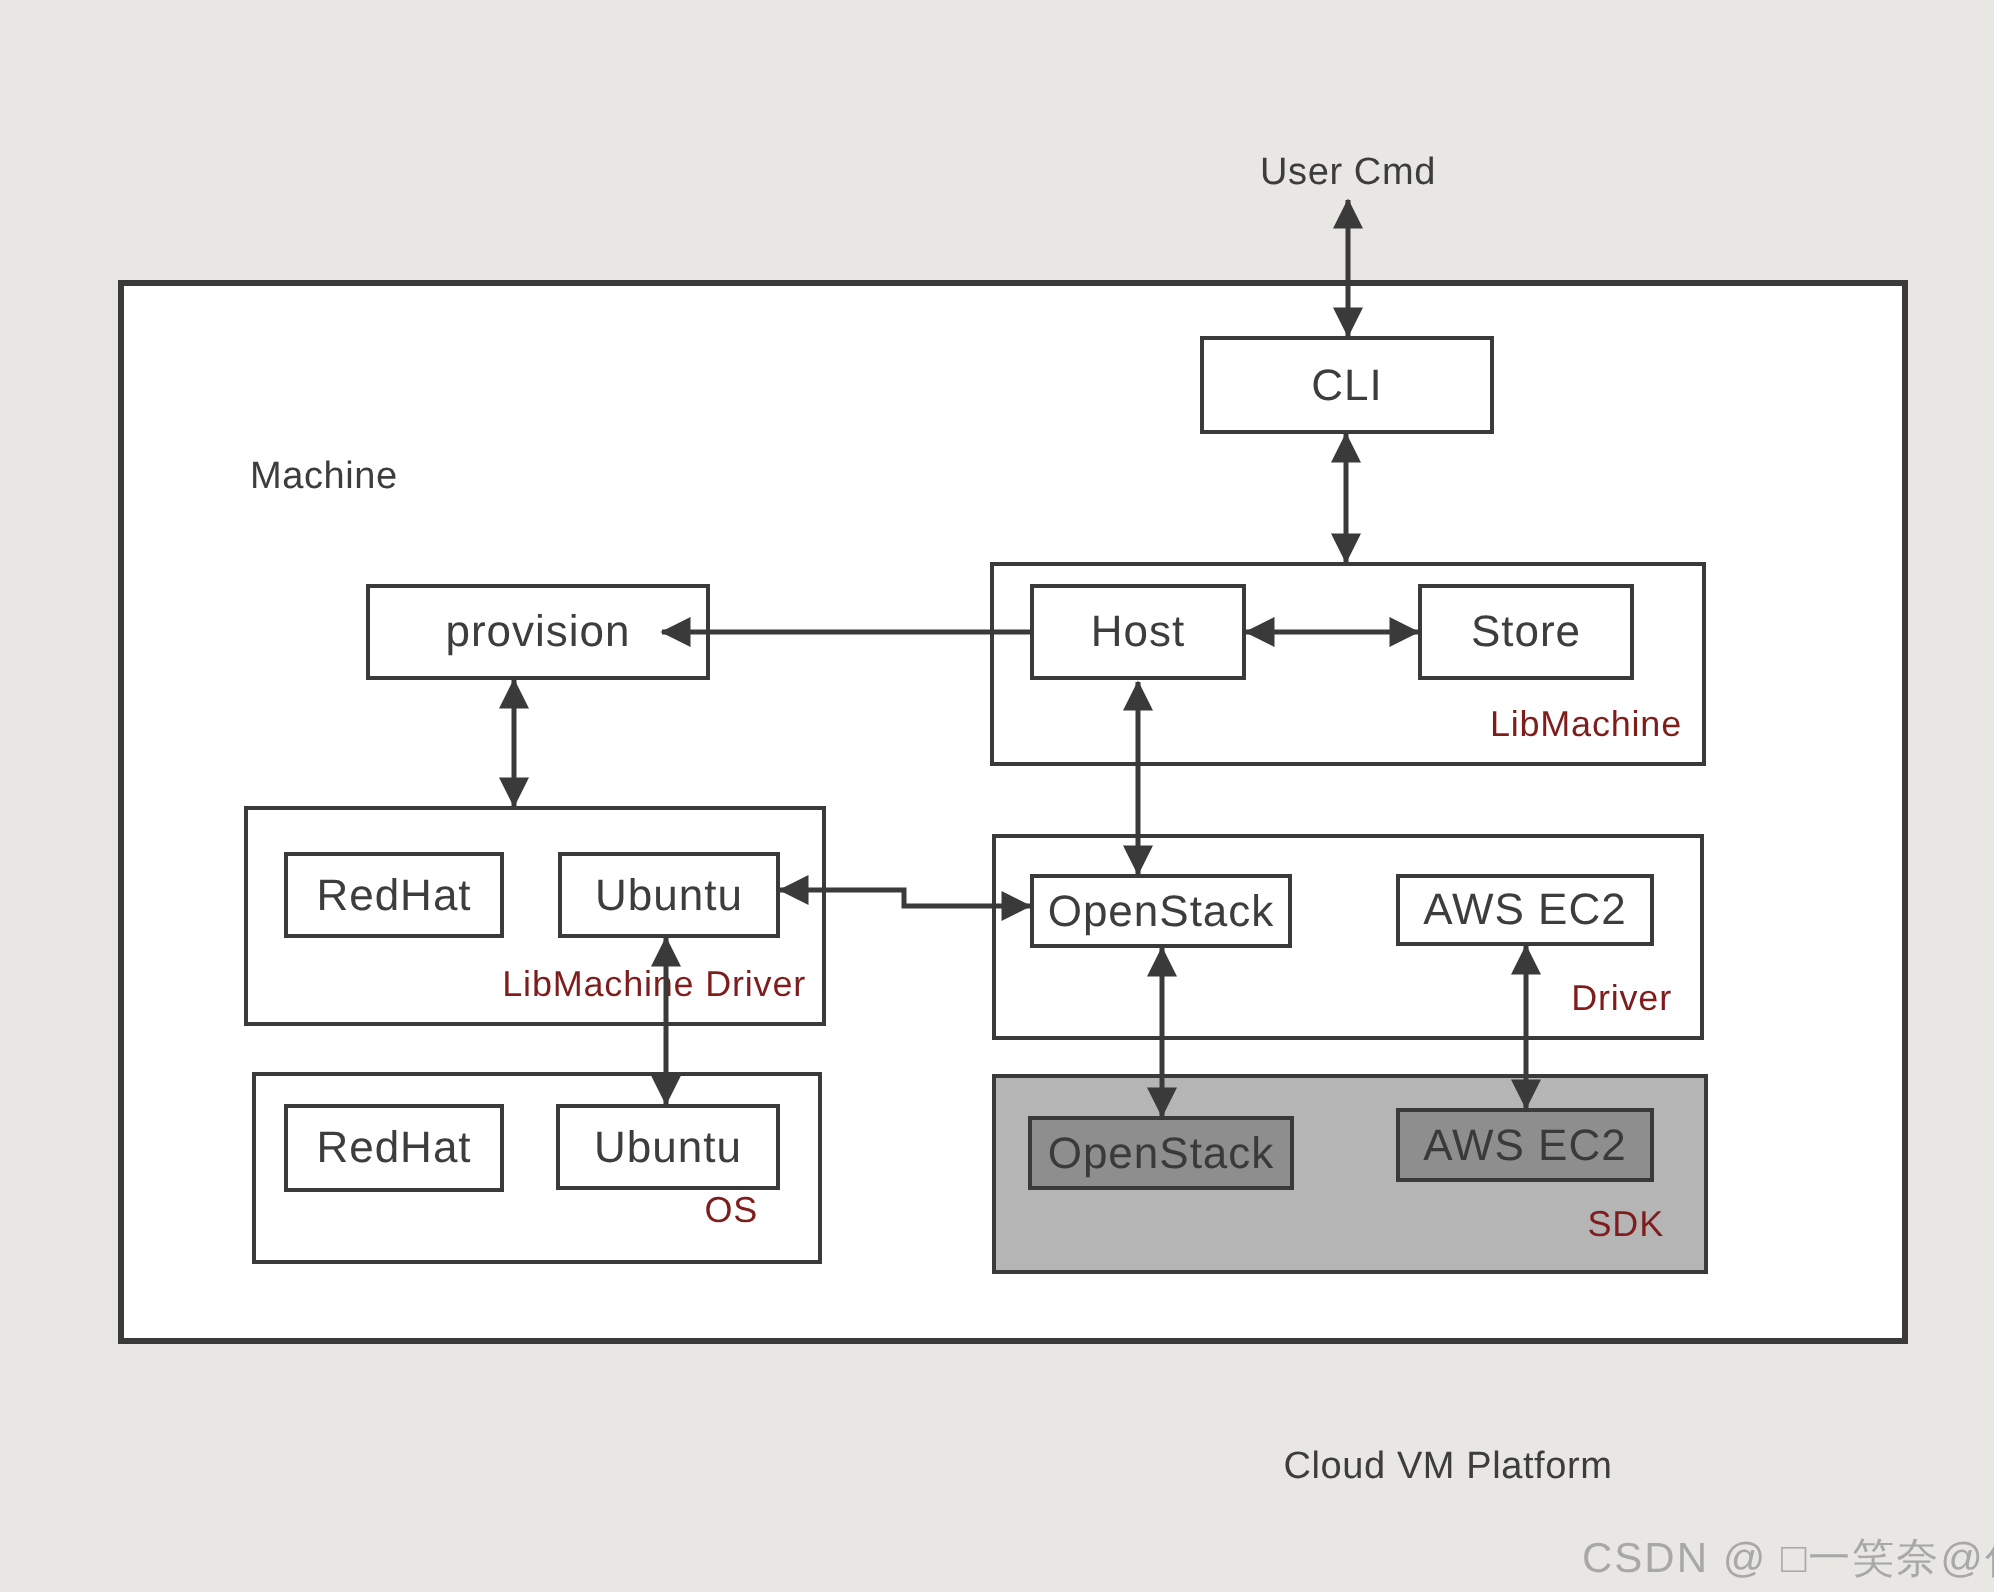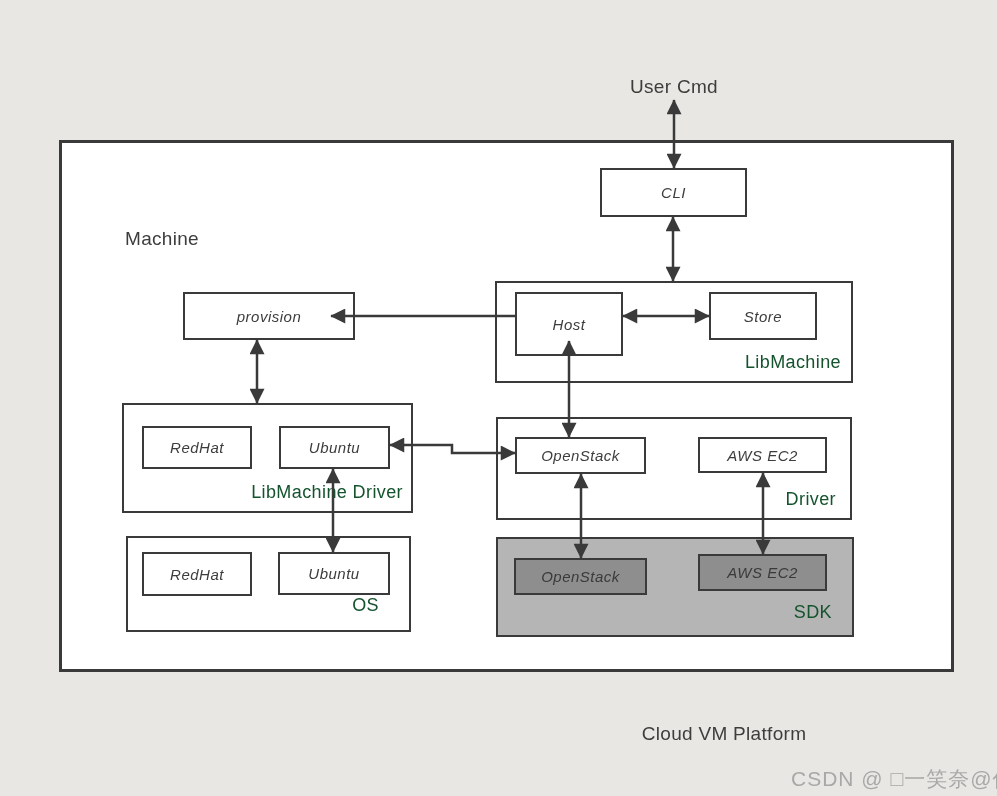--- a/index.html
+++ b/index.html
@@ -18,31 +18,31 @@
   }
   .machine-label {
     position: absolute; left: 63px; top: 85px;
     font-size: 19px; letter-spacing: 0.3px;
   }
 
   
   .box {
     position: absolute; background: #ffffff; border: 2px solid #3a3a3a;
     display: flex; align-items: center; justify-content: center;
-    font-size: 15px; letter-spacing: 0.5px; color: #3d3d3d; font-style: italic;
+    font-size: 22px; letter-spacing: 0.5px; color: #3d3d3d;
   }
   
   .group {
     position: absolute; background: #ffffff; border: 2px solid #3a3a3a;
   }
   .group.gray { background: #b5b5b5; }
   .box.gray-box { background: #8e8e8e; border-width: 2px; color: #3a3a3a; }
 
   .corner-label {
-    position: absolute; font-size: 18px; letter-spacing: 0.4px; color: #14532d;
+    position: absolute; font-size: 18px; letter-spacing: 0.4px; color: #7f1d1d;
     white-space: nowrap;
   }
 
   .free-label {
     position: absolute; font-size: 19px; letter-spacing: 0.3px;
     text-align: center; white-space: nowrap; color: #3d3d3d;
   }
 
   .watermark {
     position: absolute; left: 791px; top: 765px;
@@ -68,21 +68,21 @@
     <span class="machine-label">Machine</span>
   </div>
 
   <div class="box" style="left:600px; top:168px; width:147px; height:49px;">CLI</div>
 
   <div class="box" style="left:183px; top:292px; width:172px; height:48px;">provision</div>
 
   <div class="group" style="left:495px; top:281px; width:358px; height:102px;">
     <span class="corner-label" style="right:10px; bottom:8px;">LibMachine</span>
   </div>
-  <div class="box" style="left:515px; top:292px; width:108px; height:64px;">Host</div>
+  <div class="box" style="left:515px; top:292px; width:108px; height:48px;">Host</div>
   <div class="box" style="left:709px; top:292px; width:108px; height:48px;">Store</div>
 
   <div class="group" style="left:122px; top:403px; width:291px; height:110px;">
     <span class="corner-label" style="right:8px; bottom:8px;">LibMachine Driver</span>
   </div>
   <div class="box" style="left:142px; top:426px; width:110px; height:43px;">RedHat</div>
   <div class="box" style="left:279px; top:426px; width:111px; height:43px;">Ubuntu</div>
 
   <div class="group" style="left:126px; top:536px; width:285px; height:96px;">
     <span class="corner-label" style="right:30px; bottom:14px;">OS</span>

